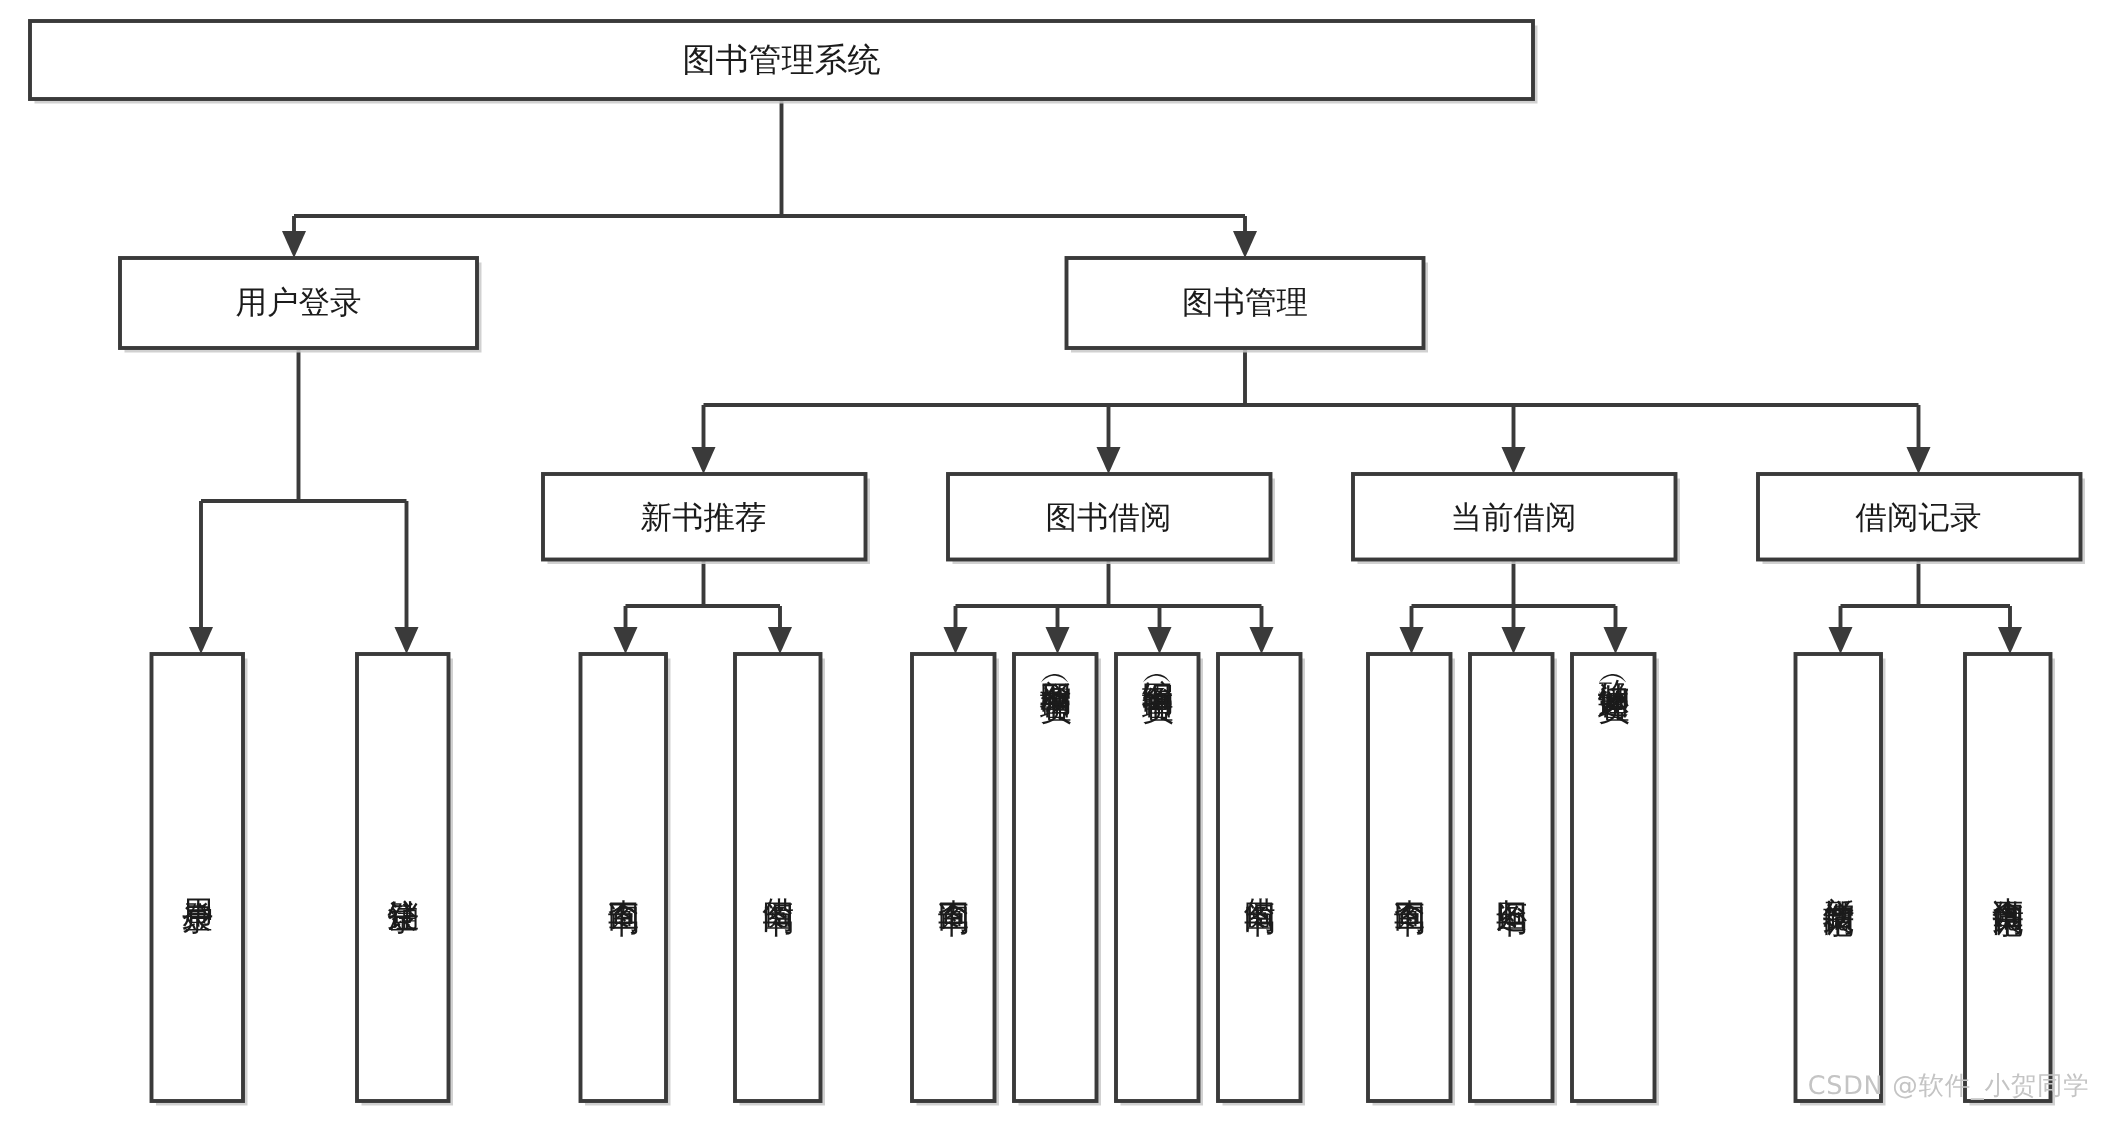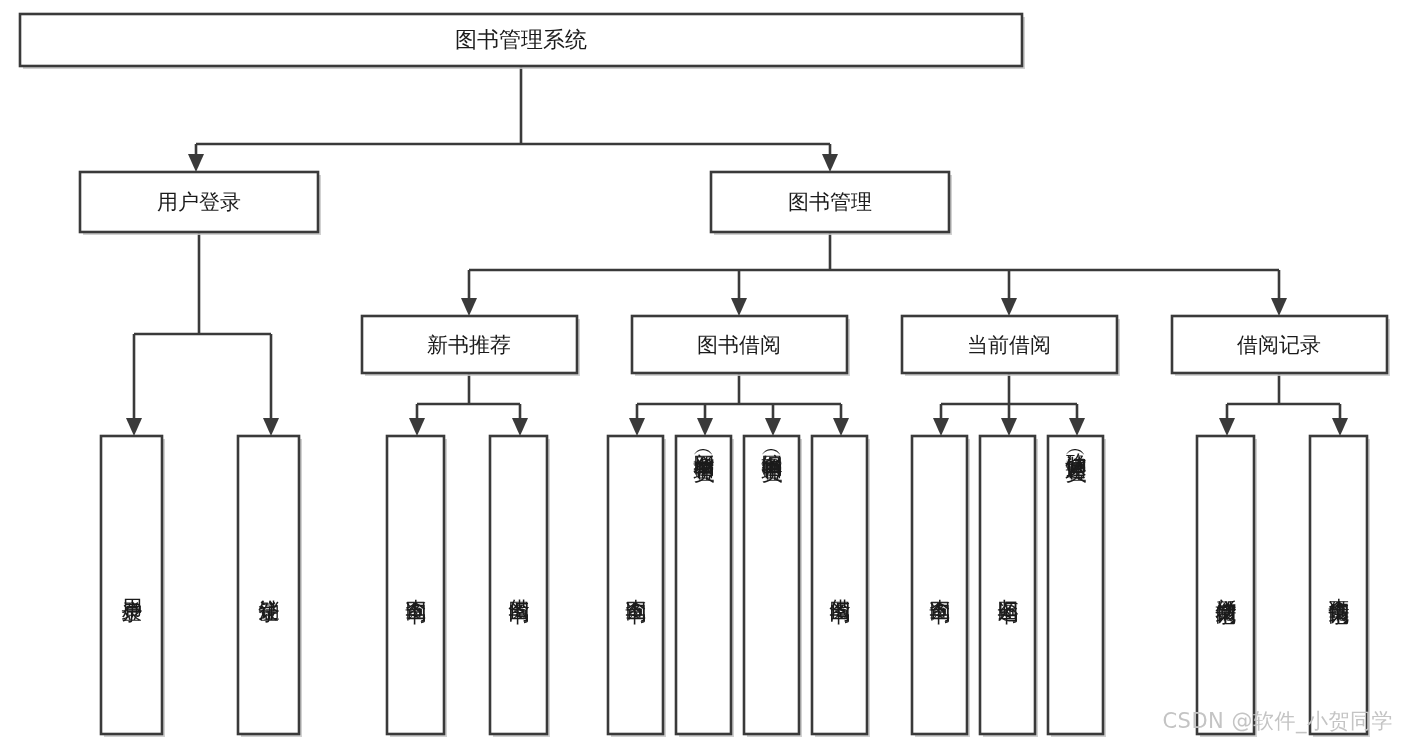--- a/index.html
+++ b/index.html
@@ -66,21 +66,21 @@
     color: #1b1b1b;
     letter-spacing: 1.5px;
     white-space: nowrap;
     text-align: center;
   }
   #watermark {
     position: absolute;
     right: 12px;
     bottom: 6px;
     font-family: "DejaVu Sans", "Liberation Sans", sans-serif;
-    font-size: 21px;
+    font-size: 17px;
     color: #c4c4c4;
     letter-spacing: 0.5px;
     white-space: nowrap;
     margin-left: 23px;
   }
 </style>
 </head>
 <body>
 
 <div id="diagram-root">

